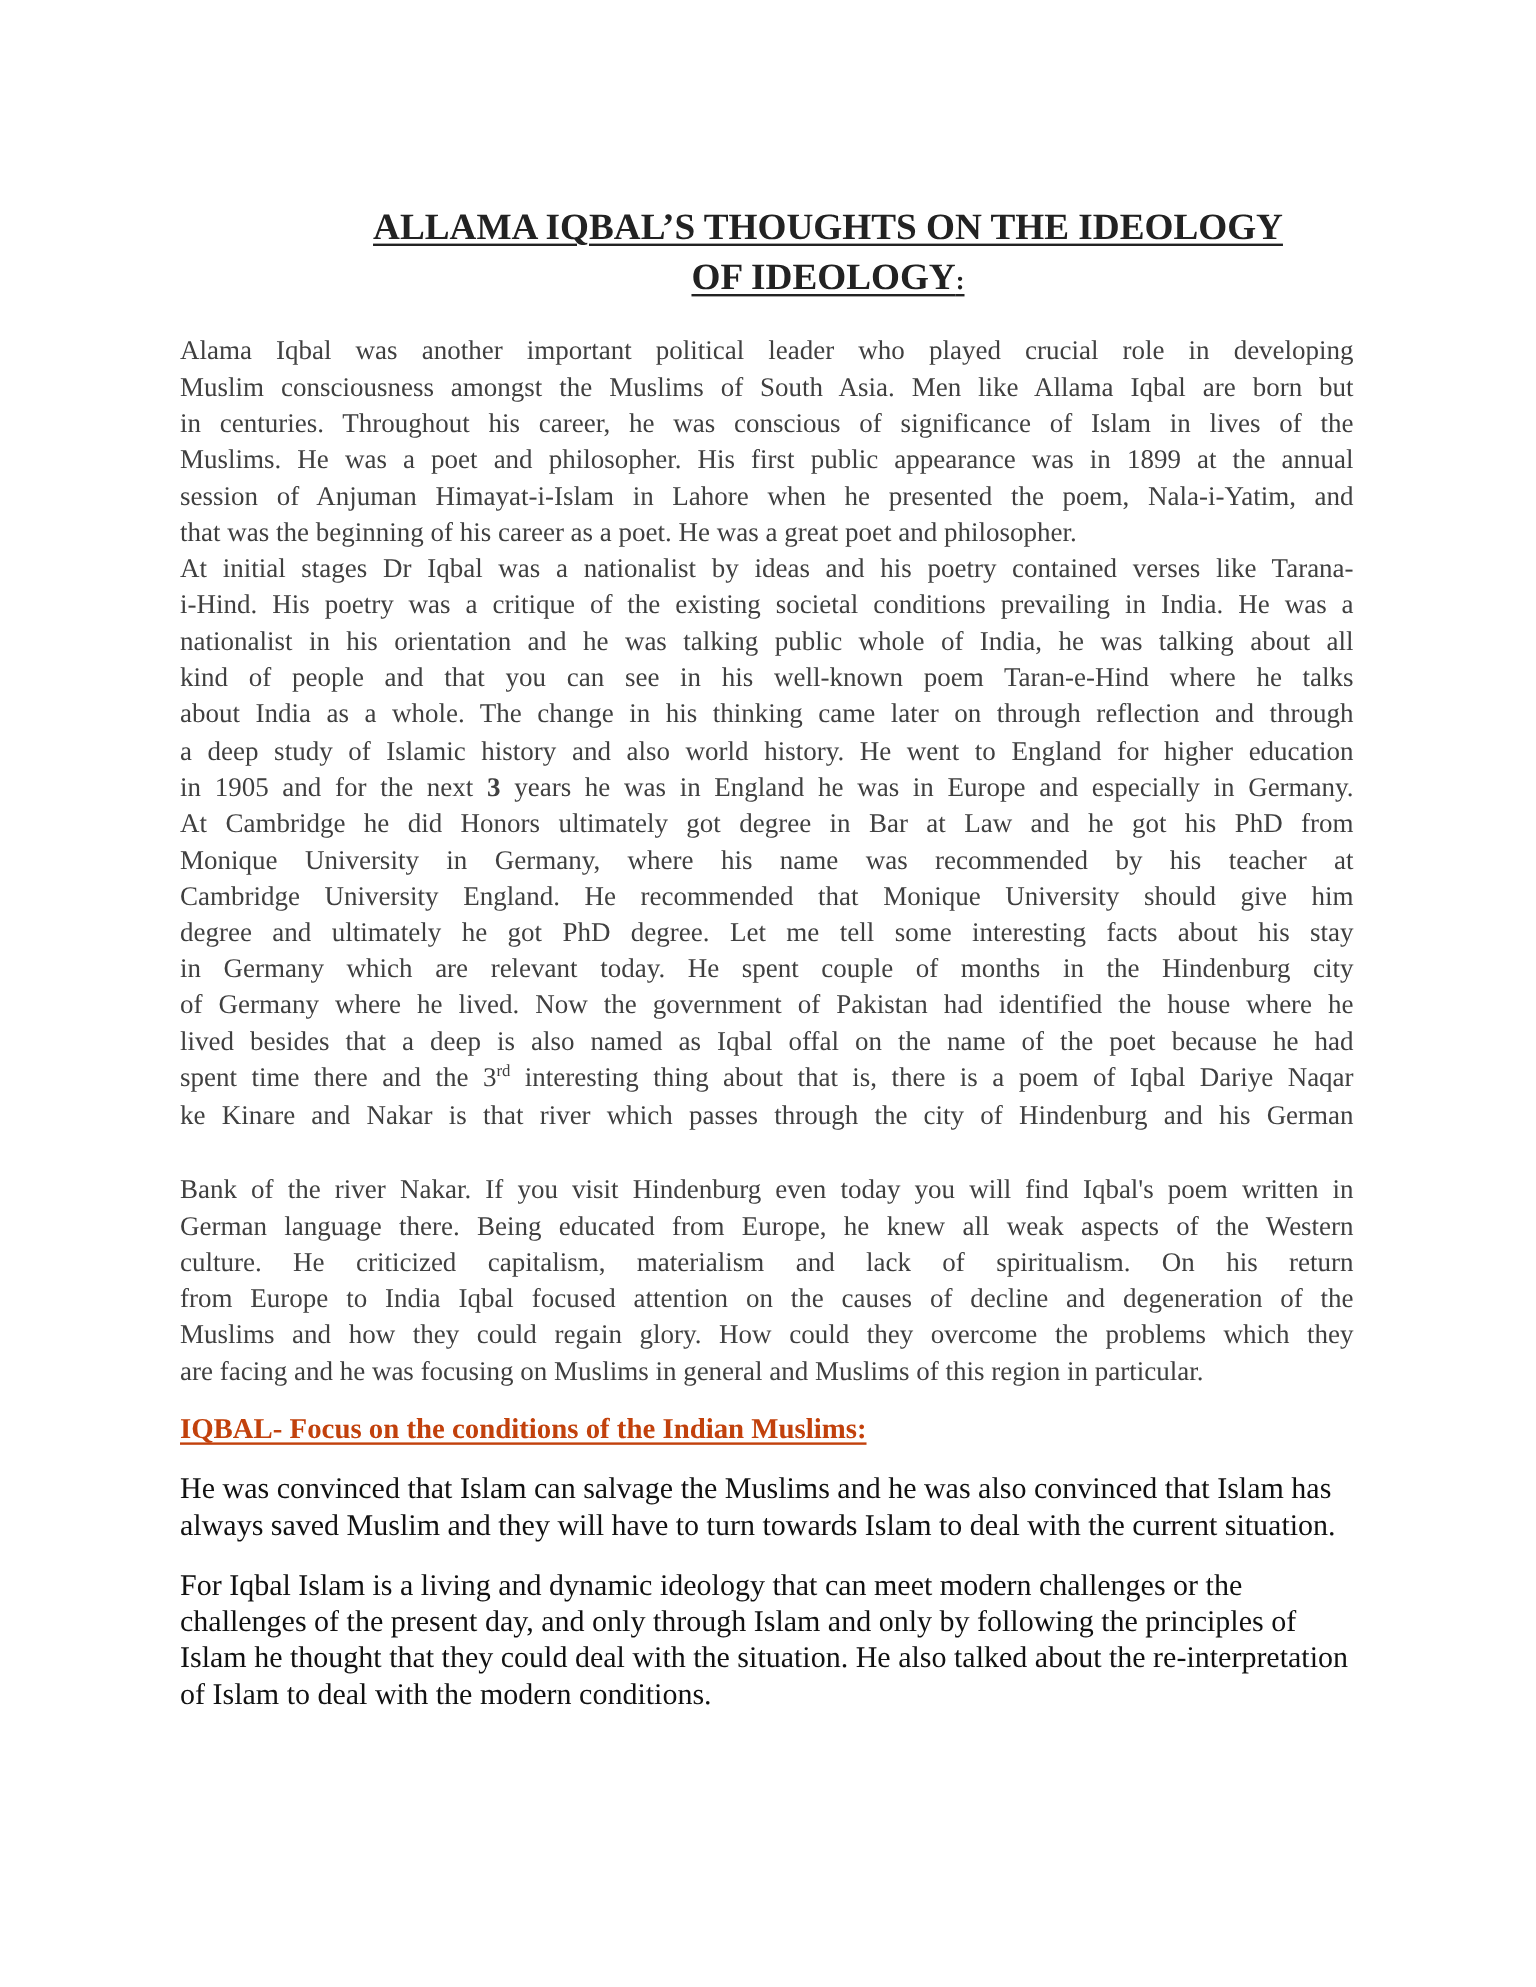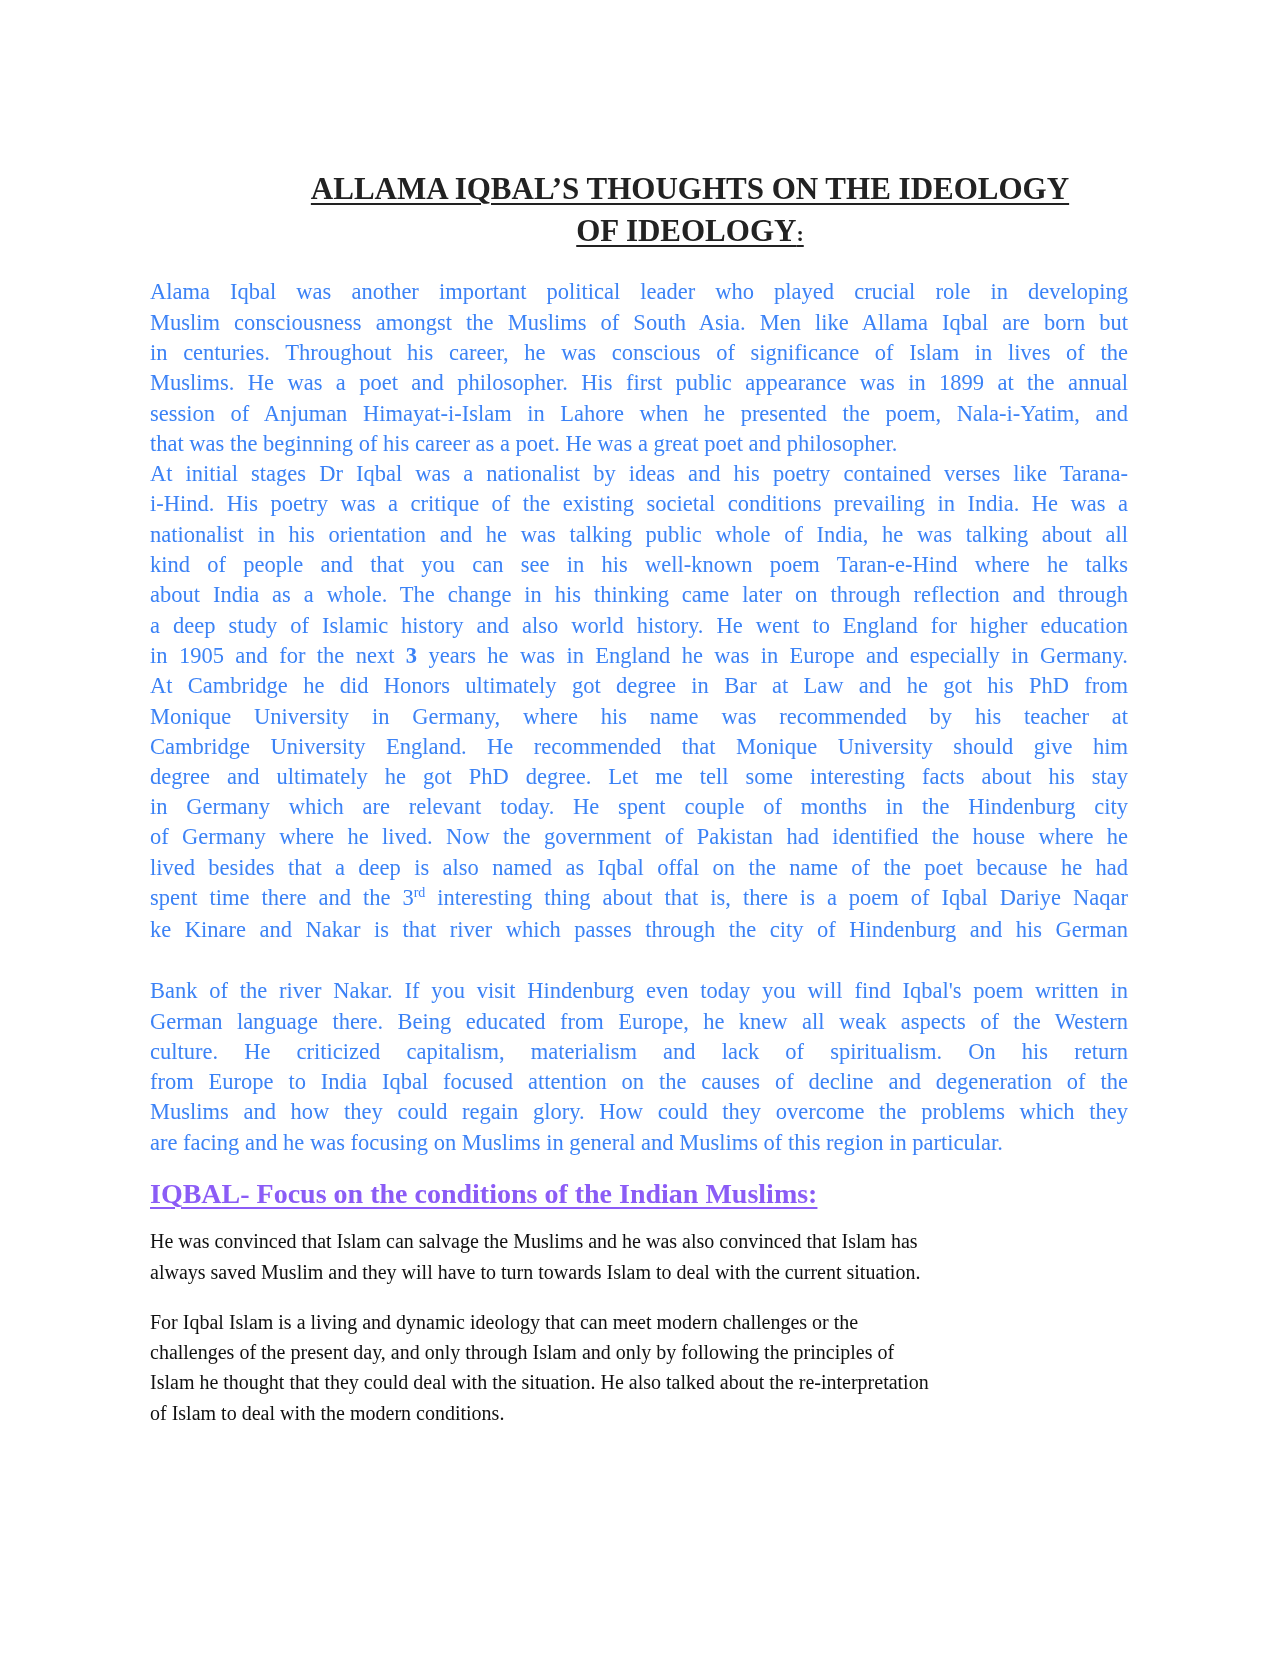--- a/index.html
+++ b/index.html
@@ -6,28 +6,28 @@
   body { width: 1280px; height: 1656px; position: relative; overflow: hidden;
          font-family: "Liberation Serif", "DejaVu Serif", serif; color: #1a1a1a; }
   .page { position: absolute; left: 0; top: 0; width: 1280px; height: 1656px; background: #fff; margin-top: 20px; }
   .title { position: absolute; left: 270px; width: 840px; text-align: center;
            font-weight: bold; font-size: 31px; color: #222; line-height: 42px; }
   .title .u { text-decoration: underline; text-decoration-thickness: 2px; text-underline-offset: 4px; }
   .title1 { top: 148px; }
   .title2 { top: 190px; }
   .title2 .colon { font-size: 22px; }
   .body-line { position: absolute; left: 150px; width: 978px; font-size: 22.5px;
-               line-height: 30px; white-space: nowrap; color: #3b82f6; }
+               line-height: 30px; white-space: nowrap; color: #404040; }
   .j { text-align: justify; text-align-last: justify; }
   .nj { text-align: left; }
   sup { font-size: 14px; line-height: 0; vertical-align: super; }
-  .heading2 { position: absolute; left: 150px; top: 1218px; font-size: 28px; font-weight: bold;
-              color: #8b5cf6; text-decoration: underline; text-decoration-thickness: 2px;
+  .heading2 { position: absolute; left: 150px; top: 1218px; font-size: 24px; font-weight: bold;
+              color: #c2410c; text-decoration: underline; text-decoration-thickness: 2px;
               text-underline-offset: 4px; white-space: nowrap; }
-  .s2-line { position: absolute; left: 150px; width: 978px; font-size: 20px; line-height: 30px;
+  .s2-line { position: absolute; left: 150px; width: 978px; font-size: 25px; line-height: 30px;
              white-space: nowrap; color: #111; }
 </style>
 </head>
 <body>
 
 <div class="page">
 
   <div class="title title1">
     <span class="u">ALLAMA IQBAL’S THOUGHTS ON THE IDEOLOGY </span>
   </div>

